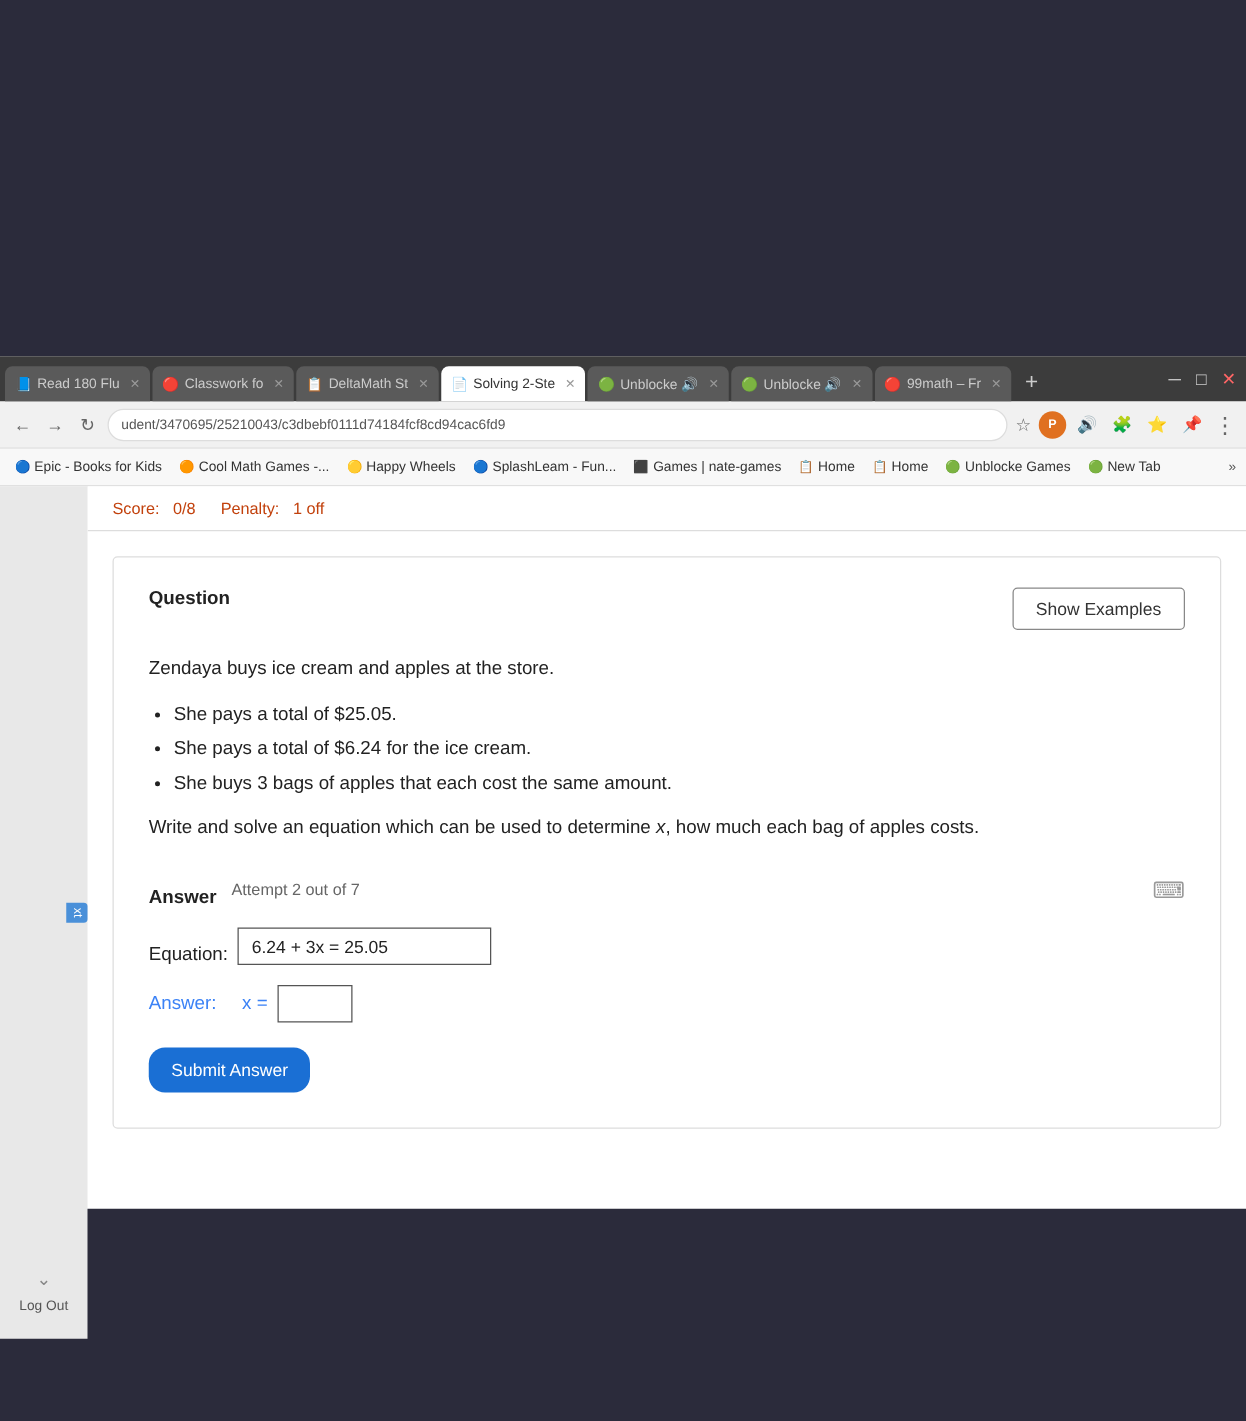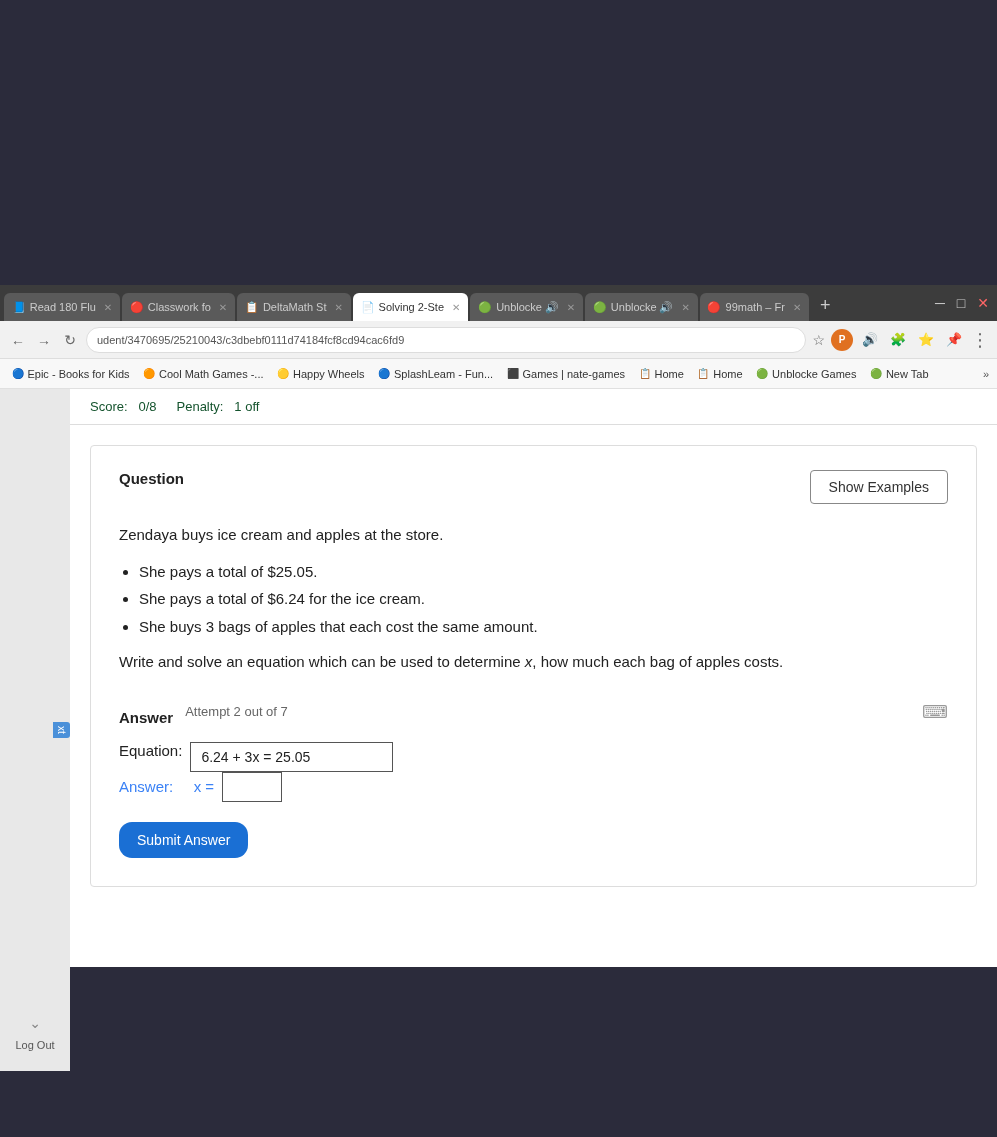--- a/index.html
+++ b/index.html
@@ -227,21 +227,21 @@
       padding: 0 20px 20px 20px;
       overflow-y: auto;
     }
 
     
     .score-bar {
       background: #fff;
       border-bottom: 1px solid #ddd;
       padding: 10px 20px;
       font-size: 13px;
-      color: #14532d;
+      color: #c2410c;
       display: flex;
       gap: 20px;
       margin: 0 -20px;
     }
 
     
     .question-card {
       background: #fff;
       border: 1px solid #ddd;
       border-radius: 4px;
@@ -328,22 +328,23 @@
 
     .keyboard-icon {
       margin-left: auto;
       color: #999;
       font-size: 18px;
       cursor: pointer;
     }
 
     .equation-row {
       display: flex;
-      align-items: flex-start;
+      align-items: flex-end;
       gap: 8px;
+      margin-bottom: 16px;
     }
 
     .equation-label {
       font-size: 15px;
       color: #222;
       font-weight: normal;
     }
 
     .equation-input {
       border: 1px solid #555;

